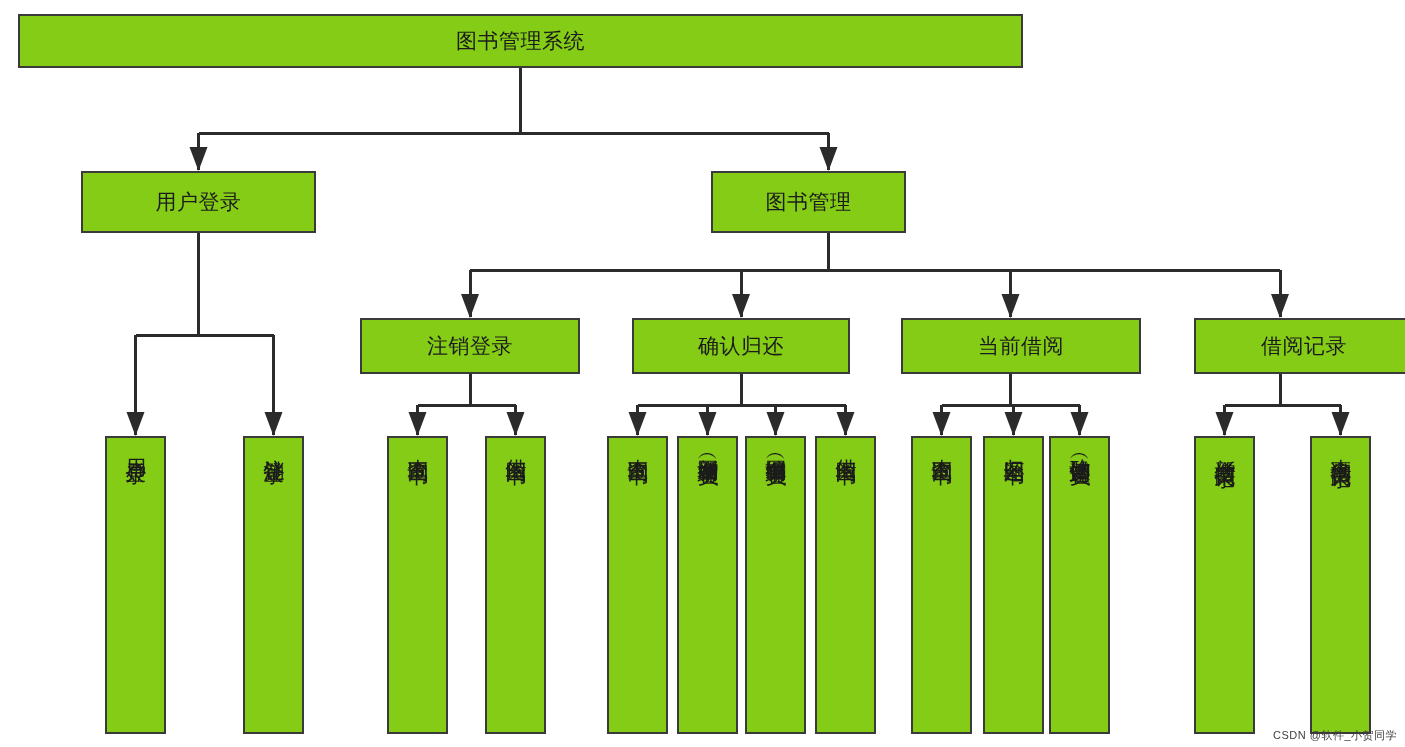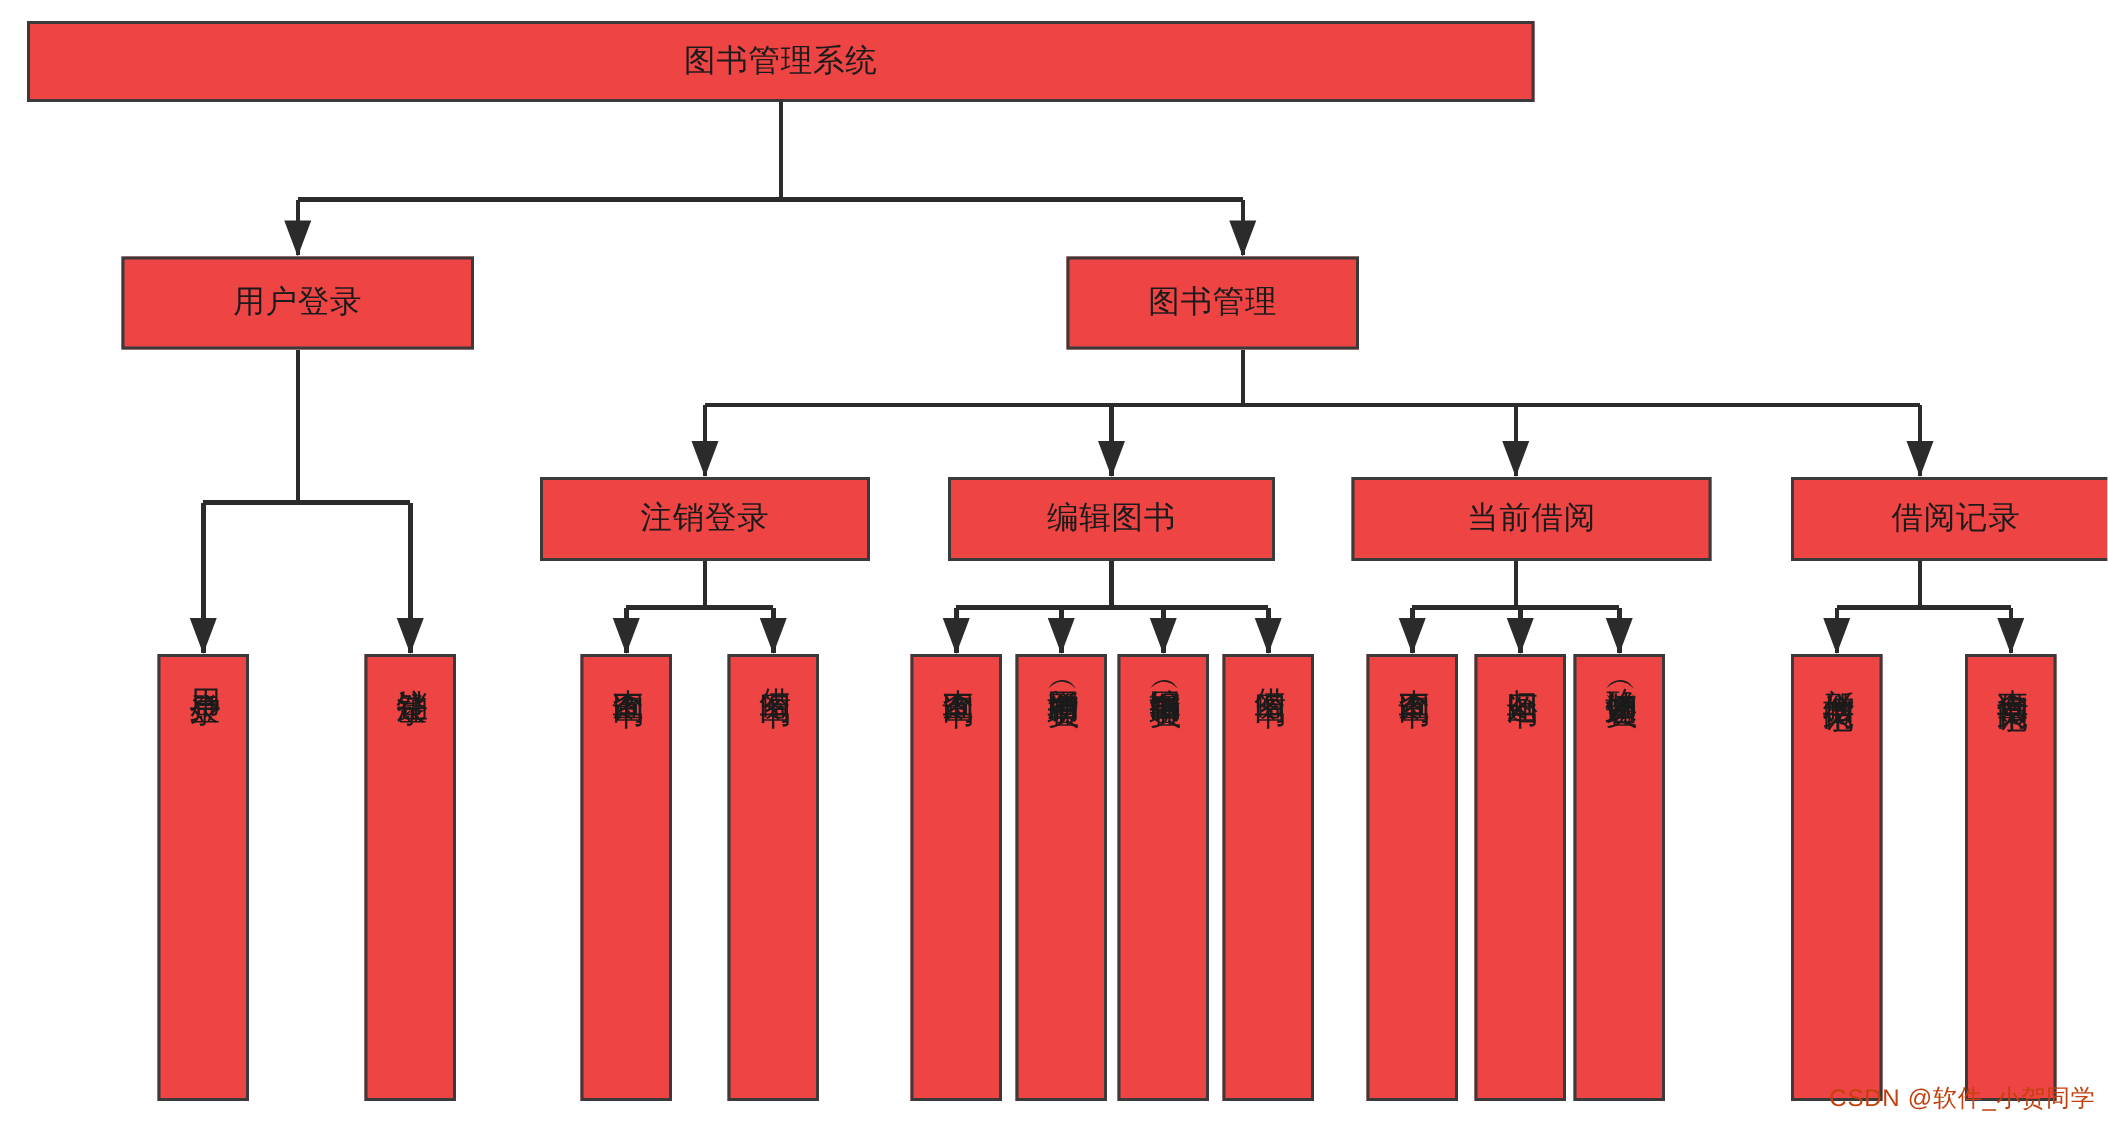--- a/index.html
+++ b/index.html
@@ -20,21 +20,21 @@
   #wires {
     position: absolute;
     left: 0;
     top: 0;
     width: 1405px;
     height: 747px;
   }
   .node {
     position: absolute;
     box-sizing: border-box;
-    background: #ef4444;
+    background: #84cc16;
     border: 2px solid #3a3a3a;
     display: flex;
     align-items: center;
     justify-content: center;
     overflow: hidden;
   }
   .node-label {
     color: #1b1b1b;
     line-height: 1.18;
     text-align: center;
@@ -55,22 +55,22 @@
     letter-spacing: 2px;
     margin: 0 auto;
   }
   .node.vert.tall-text .node-label {
     letter-spacing: 1px;
   }
   #watermark {
     position: absolute;
     right: 8px;
     bottom: 4px;
-    font-size: 16px;
-    color: #c2410c;
+    font-size: 11px;
+    color: #404040;
     letter-spacing: 0.5px;
     white-space: nowrap;
     pointer-events: none;
   }
 </style>
 </head>
 <body>
 
 <div id="canvas">
   <svg id="wires" viewBox="0 0 1405 747" xmlns="http://www.w3.org/2000/svg">
@@ -134,21 +134,21 @@
       <div class="node horiz" style="left: 81px; top: 171px; width: 235px; height: 62px; border-color: rgb(58, 58, 58);">
         <span class="node-label" style="color: rgb(27, 27, 27);">用户登录</span>
       </div>
       <div class="node horiz" style="left: 711px; top: 171px; width: 195px; height: 62px; border-color: rgb(58, 58, 58);">
         <span class="node-label" style="color: rgb(27, 27, 27);">图书管理</span>
       </div>
       <div class="node horiz" style="left: 360px; top: 318px; width: 220px; height: 56px; border-color: rgb(58, 58, 58);">
         <span class="node-label" style="color: rgb(27, 27, 27);">注销登录</span>
       </div>
       <div class="node horiz" style="left: 632px; top: 318px; width: 218px; height: 56px; border-color: rgb(58, 58, 58);">
-        <span class="node-label" style="color: rgb(27, 27, 27);">编辑图书</span>
+        <span class="node-label" style="color: rgb(27, 27, 27);">确认归还</span>
       </div>
       <div class="node horiz" style="left: 901px; top: 318px; width: 240px; height: 56px; border-color: rgb(58, 58, 58);">
         <span class="node-label" style="color: rgb(27, 27, 27);">当前借阅</span>
       </div>
       <div class="node horiz" style="left: 1170px; top: 318px; width: 220px; height: 56px; border-color: rgb(58, 58, 58); margin-left: 24px;">
         <span class="node-label" style="color: rgb(27, 27, 27);">借阅记录</span>
       </div>
       <div class="node vert" style="left: 105px; top: 436px; width: 61px; height: 298px; border-color: rgb(58, 58, 58);">
         <span class="node-label" style="color: rgb(27, 27, 27);">用户登录</span>
       </div>

